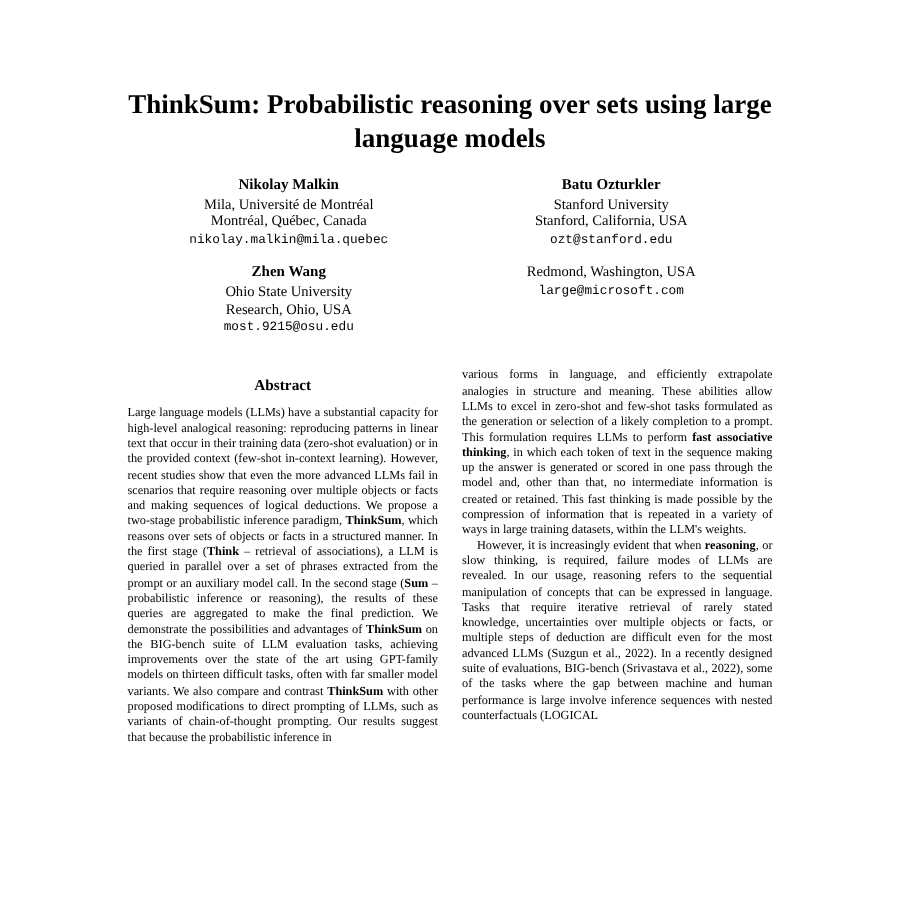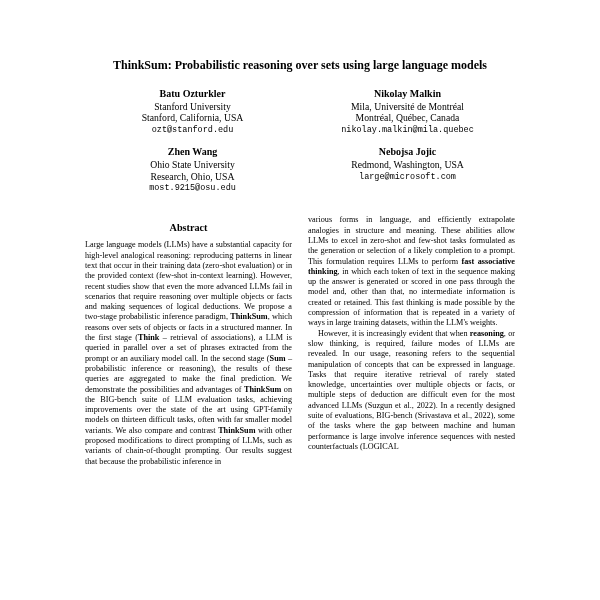--- a/index.html
+++ b/index.html
@@ -7,21 +7,21 @@
     position:relative;
     width:600px; height:600px;
     box-sizing:border-box;
     background:#ffffff;
     color:#000;
     font-family:"Liberation Serif", serif;
     padding:58px 85px 0 85px;
     overflow:hidden;
   }
   .title {
-    font-size:12px;
+    font-size:18px;
     font-weight:bold;
     text-align:center;
     margin:0 0 15px 0;
     line-height:1.25;
   }
   .authors-grid {
     display:grid;
     grid-template-columns:1fr 1fr;
     row-gap:10px;
     text-align:center;
@@ -56,42 +56,41 @@
 </head>
 <body>
 
 <div class="page">
 
   <h1 class="title">ThinkSum: Probabilistic reasoning over sets using large language models</h1>
 
   <div class="authors-grid">
 
     <div class="author">
+      <div class="author-name">Nikolay Malkin</div>
+      <div class="author-affil">Mila, Université de Montréal</div>
+      <div class="author-affil">Montréal, Québec, Canada</div>
+      <div class="author-email">nikolay.malkin@mila.quebec</div>
+    </div>
+
+    <div class="author">
       <div class="author-name">Batu Ozturkler</div>
       <div class="author-affil">Stanford University</div>
       <div class="author-affil">Stanford, California, USA</div>
       <div class="author-email">ozt@stanford.edu</div>
-    </div>
-
-    <div class="author">
-      <div class="author-name">Nikolay Malkin</div>
-      <div class="author-affil">Mila, Université de Montréal</div>
-      <div class="author-affil">Montréal, Québec, Canada</div>
-      <div class="author-email">nikolay.malkin@mila.quebec</div>
     </div>
 
     <div class="author">
       <div class="author-name">Zhen Wang</div>
       <div class="author-affil">Ohio State University</div>
       <div class="author-affil">Research, Ohio, USA</div>
       <div class="author-email">most.9215@osu.edu</div>
     </div>
 
     <div class="author">
-      <div class="author-name">Nebojsa Jojic</div>
       <div class="author-affil">Redmond, Washington, USA</div>
       <div class="author-email">large@microsoft.com</div>
     </div>
 
   </div>
 
   <div class="columns">
 
     <div class="col col-left">
       <h2 class="abstract-heading">Abstract</h2>

